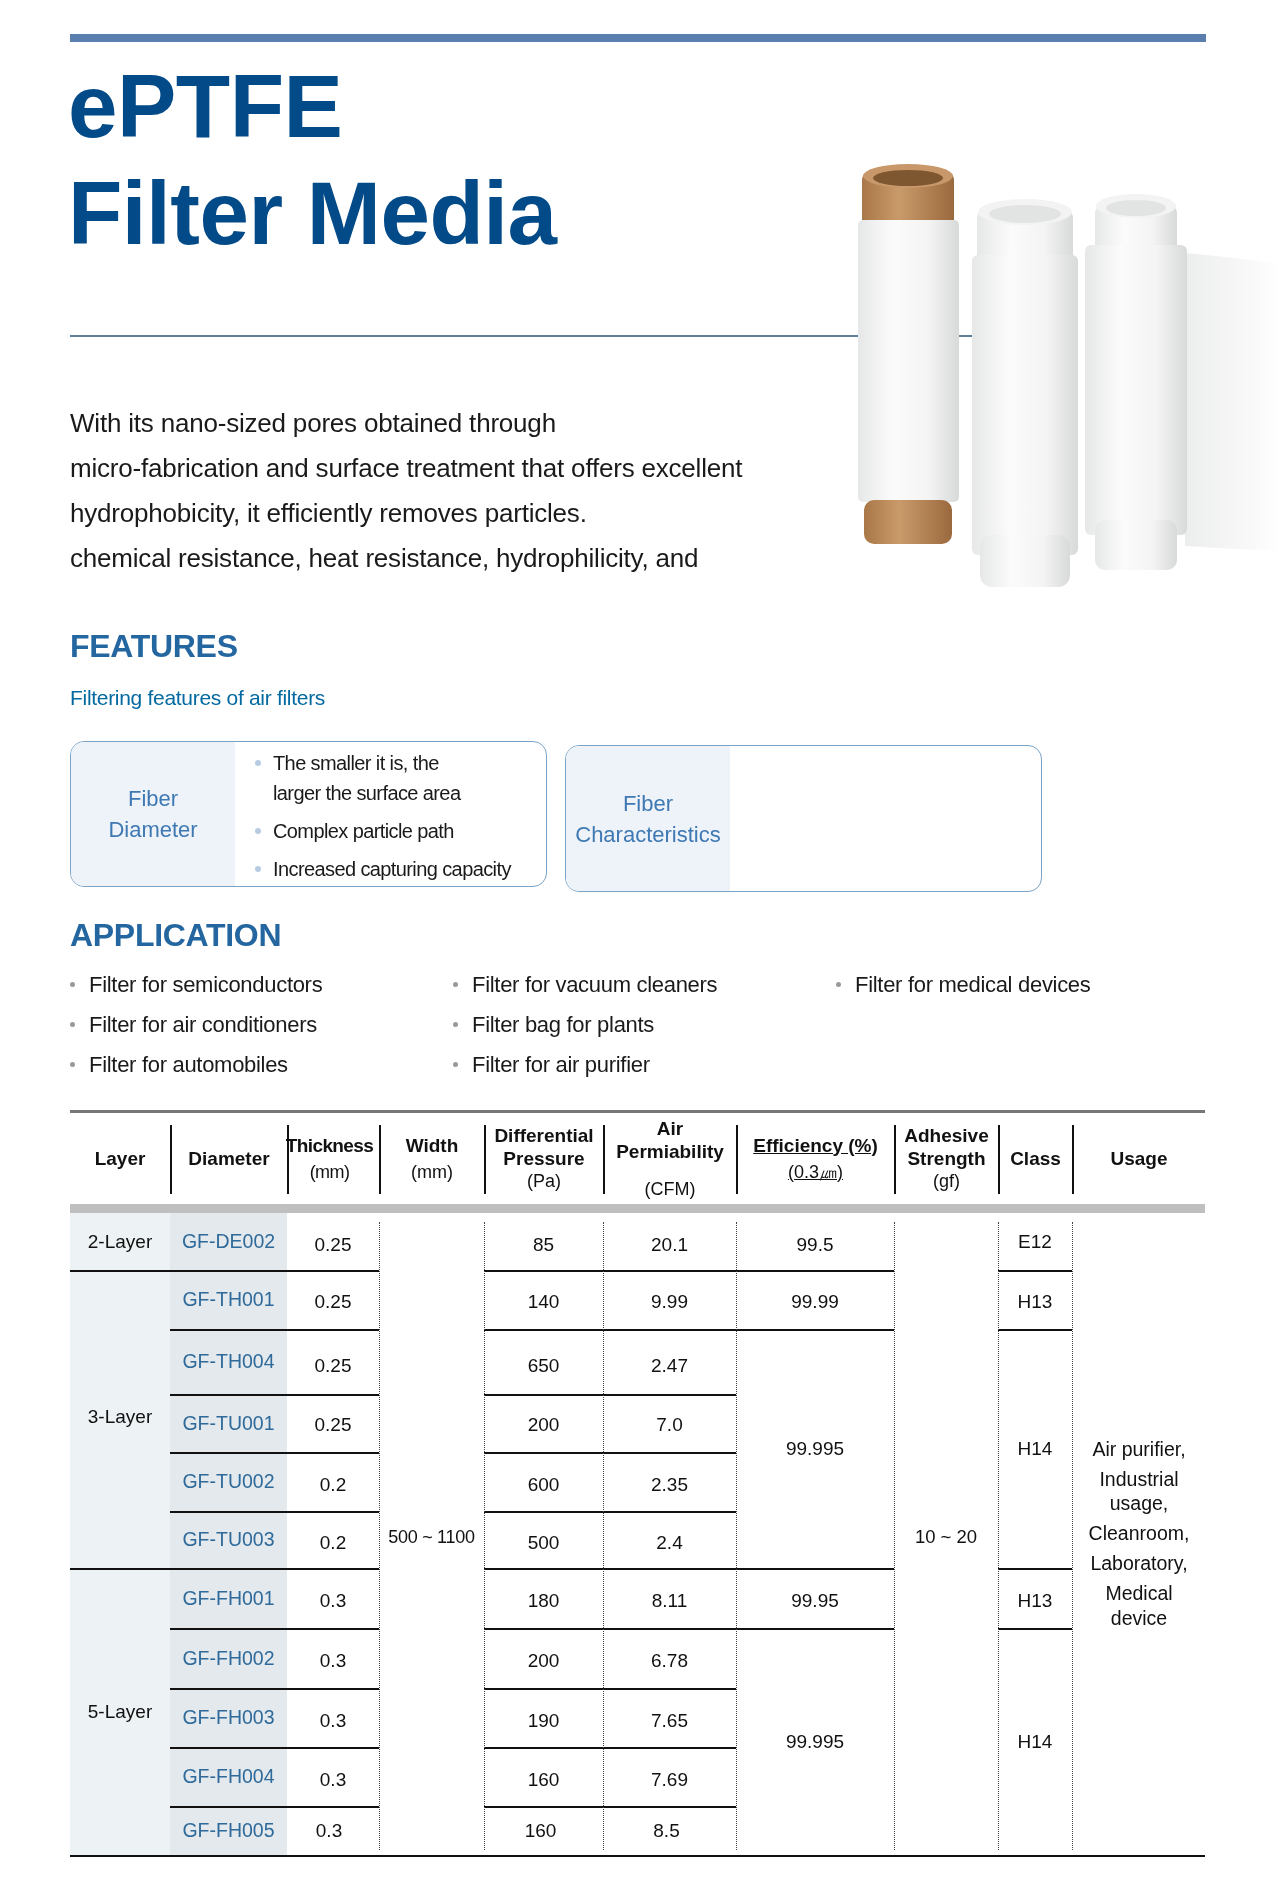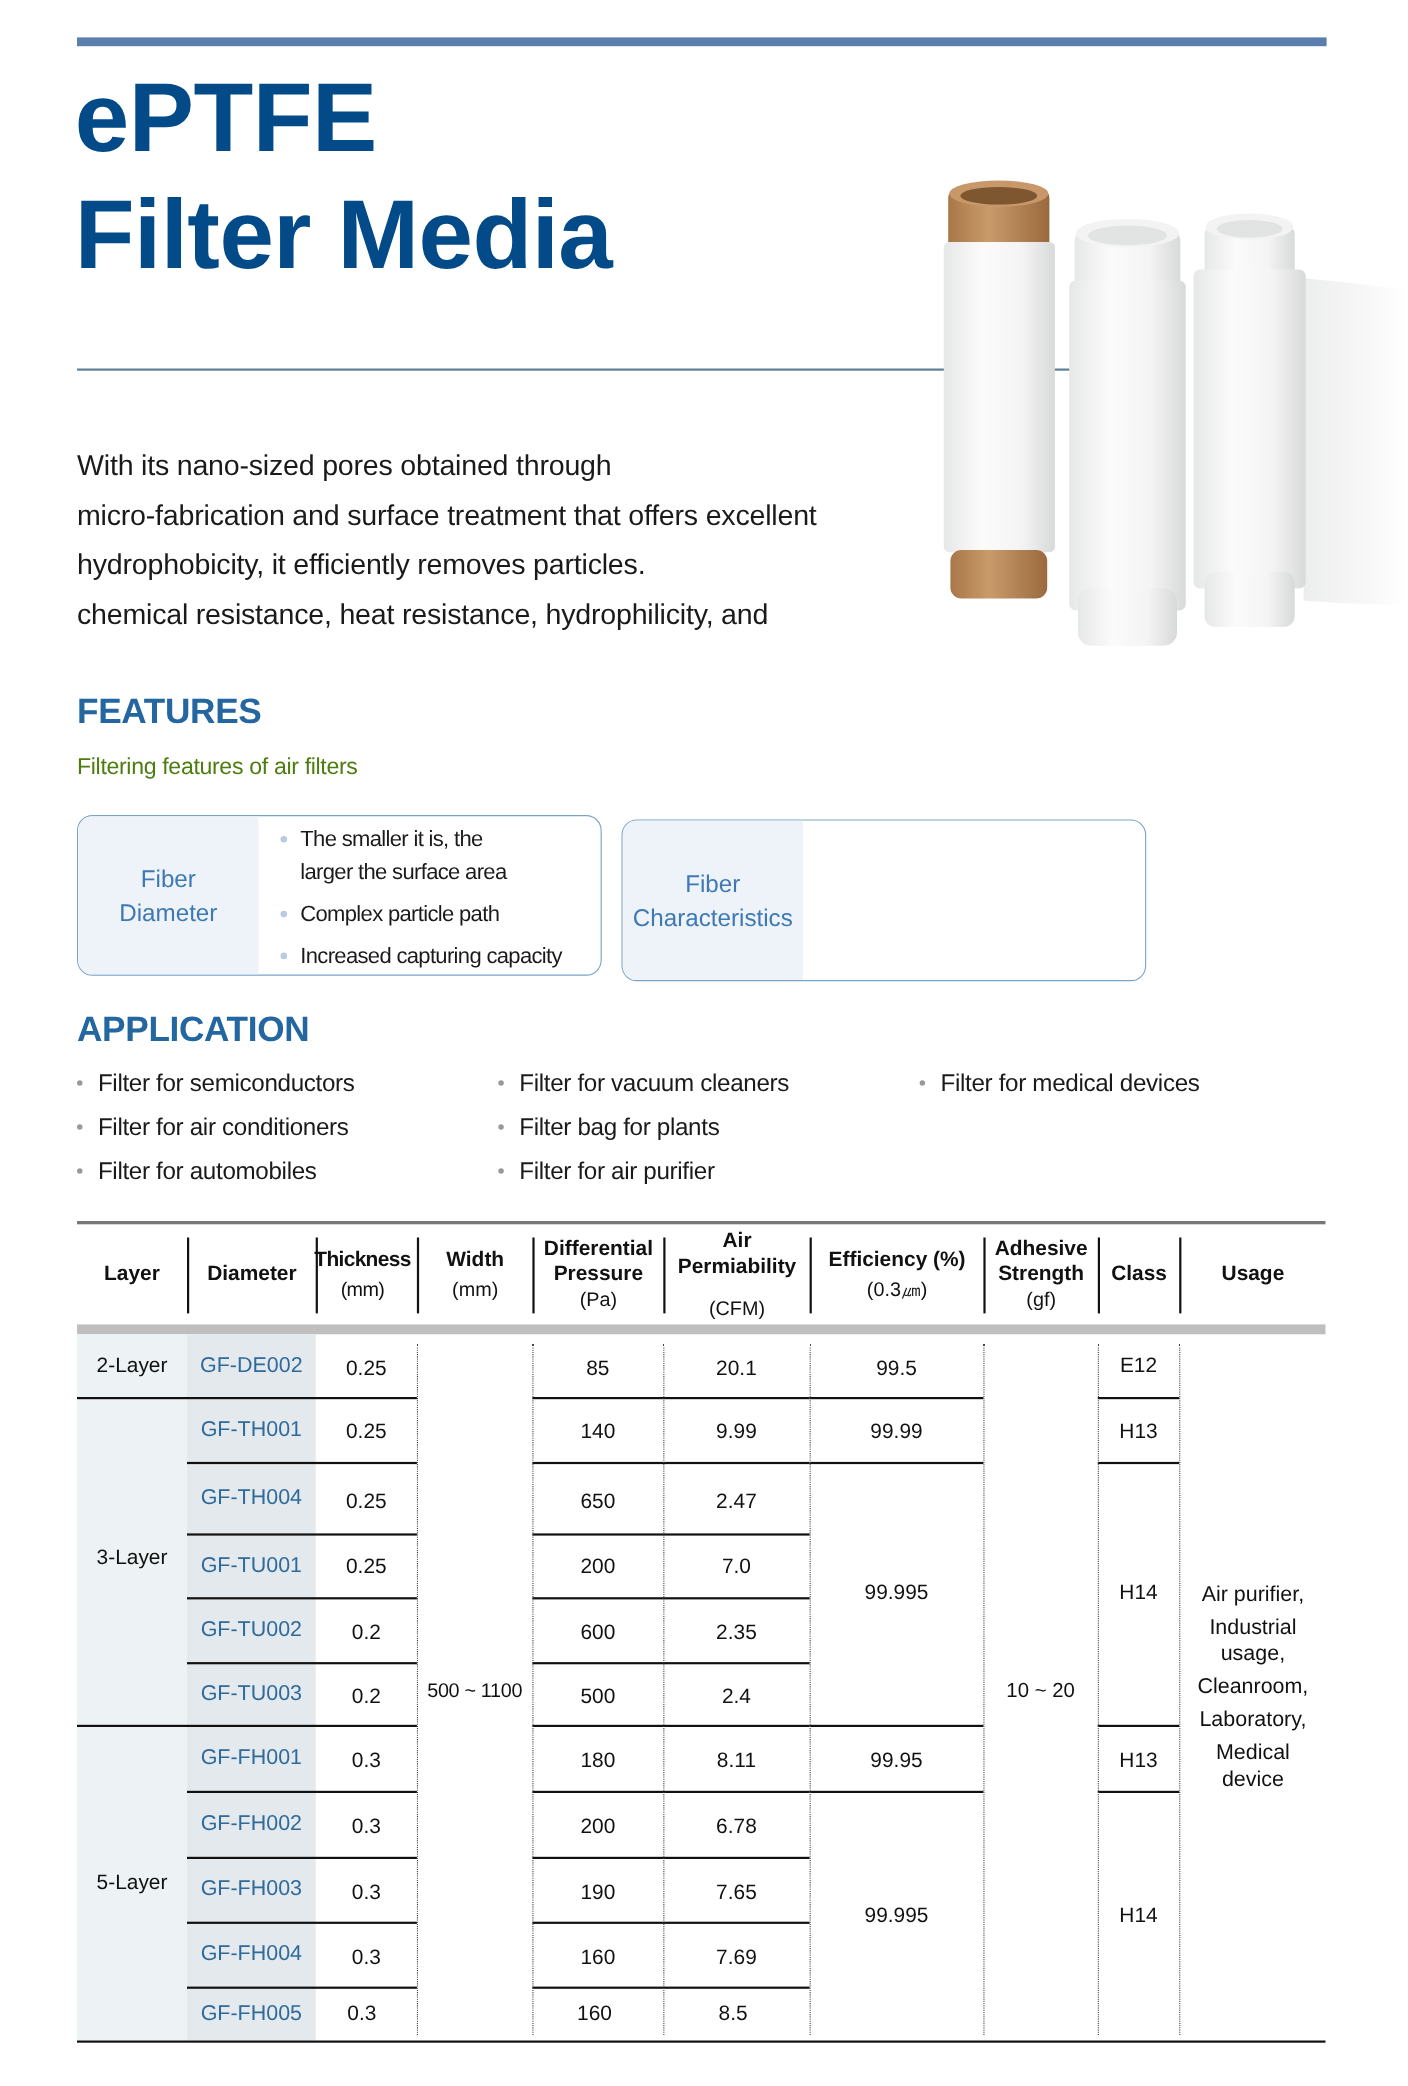--- a/index.html
+++ b/index.html
@@ -11,21 +11,21 @@
   .title { left: 68px; font-weight: bold; color: #024a88; font-size: 89px; line-height: 1; letter-spacing: -0.5px; white-space: nowrap; }
   .title.l1 { top: 62px; }
   .title.l2 { top: 169px; }
   .title-rule { left: 70px; top: 335px; width: 904px; height: 2px; background: #5d7f9a; }
 
   .hero { left: 840px; top: 150px; width: 440px; height: 450px; }
 
   .intro { left: 70px; top: 401px; width: 780px; font-size: 26px; line-height: 45px; color: #1a1a1a; letter-spacing: -0.2px; }
 
   .section-title { left: 70px; font-size: 32px; font-weight: bold; color: #2466a0; letter-spacing: -0.3px; }
-  .sub { left: 70px; top: 686px; font-size: 21px; color: #4d7c0f; letter-spacing: -0.3px; }
+  .sub { left: 70px; top: 686px; font-size: 21px; color: #0369a1; letter-spacing: -0.3px; }
 
   .feature-box { border: 1.5px solid #7aa3c6; border-radius: 14px; overflow: hidden; display: flex; background: #fff; }
   .feature-box .label { width: 164px; background: #eef2f9; color: #3e79b3; font-size: 22px; line-height: 31px; display: flex; align-items: center; justify-content: center; text-align: center; }
   .feature-box ul { list-style: none; padding: 6px 0 0 18px; flex: 1; }
   .feature-box li { position: relative; padding-left: 20px; font-size: 20px; line-height: 30px; color: #1a1a1a; letter-spacing: -0.6px; margin-bottom: 8px; }
   .feature-box li::before { content: ""; position: absolute; left: 2px; top: 12px; width: 6px; height: 6px; border-radius: 50%; background: #b7cce2; }
 
   .app-item { font-size: 22px; color: #1a1a1a; letter-spacing: -0.3px; white-space: nowrap; text-align: right; }
   .app-item .dot { display: inline-block; width: 5px; height: 5px; border-radius: 50%; background: #999; vertical-align: middle; margin-right: 14px; position: relative; top: -2px; }
 
@@ -163,21 +163,21 @@
       <span class="unit">(mm)</span>
     </div>
   <div class="abs th" style="left:485px; width:118px;">
       <span class="main" style="width:110px;">Differential Pressure</span>
       <span class="unit" style="margin-top:0;">(Pa)</span>
     </div>
   <div class="abs th" style="left:604px; width:132px;">
       <span class="main" style="width:120px;">Air Permiability</span>
       <span class="unit" style="margin-top:15px;">(CFM)</span>
     </div>
-  <div class="abs th" style="left:737px; width:157px;">
+  <div class="abs th" style="left:737px; width:157px;text-decoration:underline;">
       <span class="main">Efficiency (%)</span>
       <span class="unit">(0.3㎛)</span>
     </div>
   <div class="abs th" style="left:895px; width:103px;">
       <span class="main" style="width:96px;">Adhesive Strength</span>
       <span class="unit" style="margin-top:0;">(gf)</span>
     </div>
   <div class="abs th" style="left:999px; width:73px;">
       <span class="main">Class</span>
     </div>

